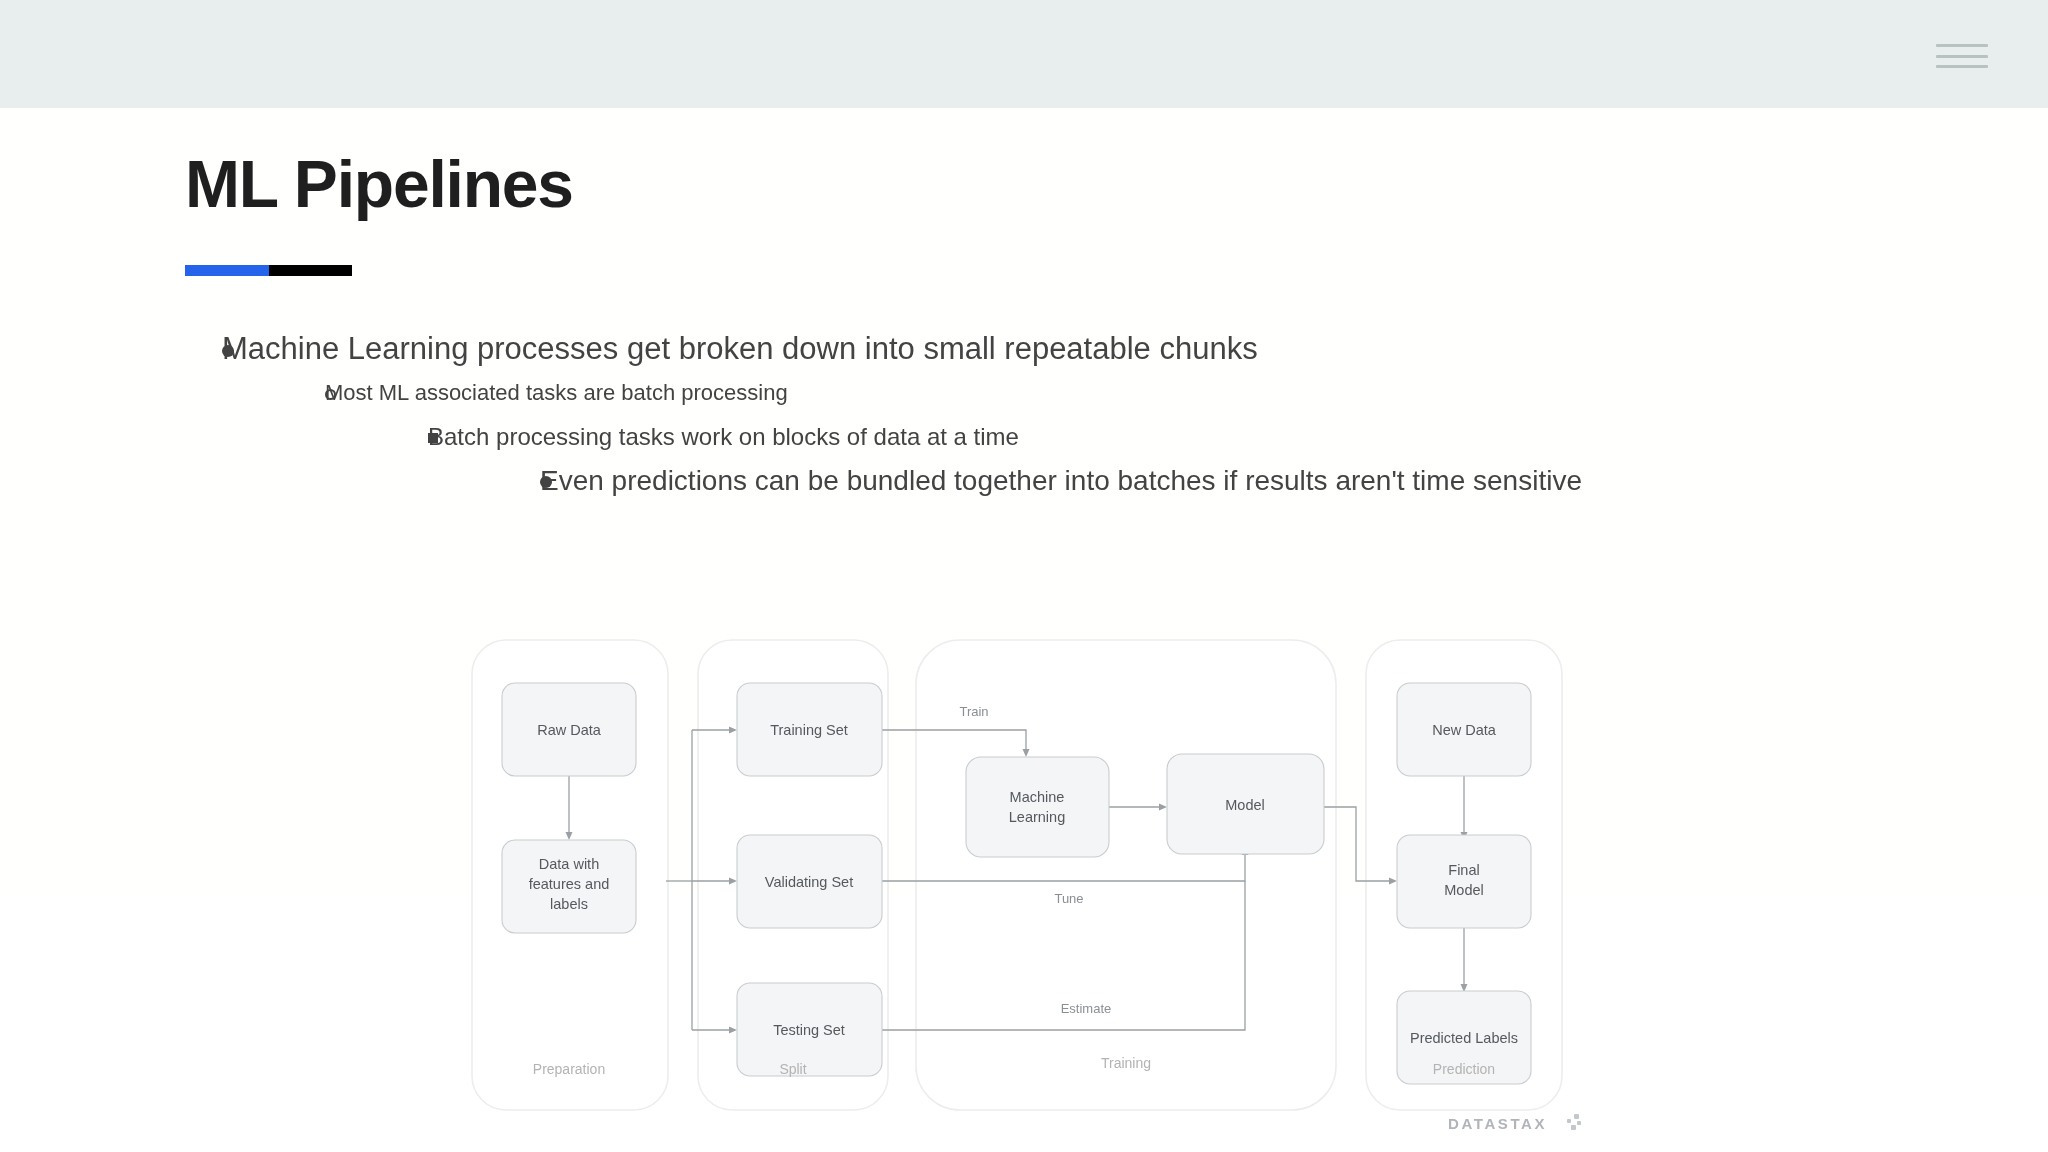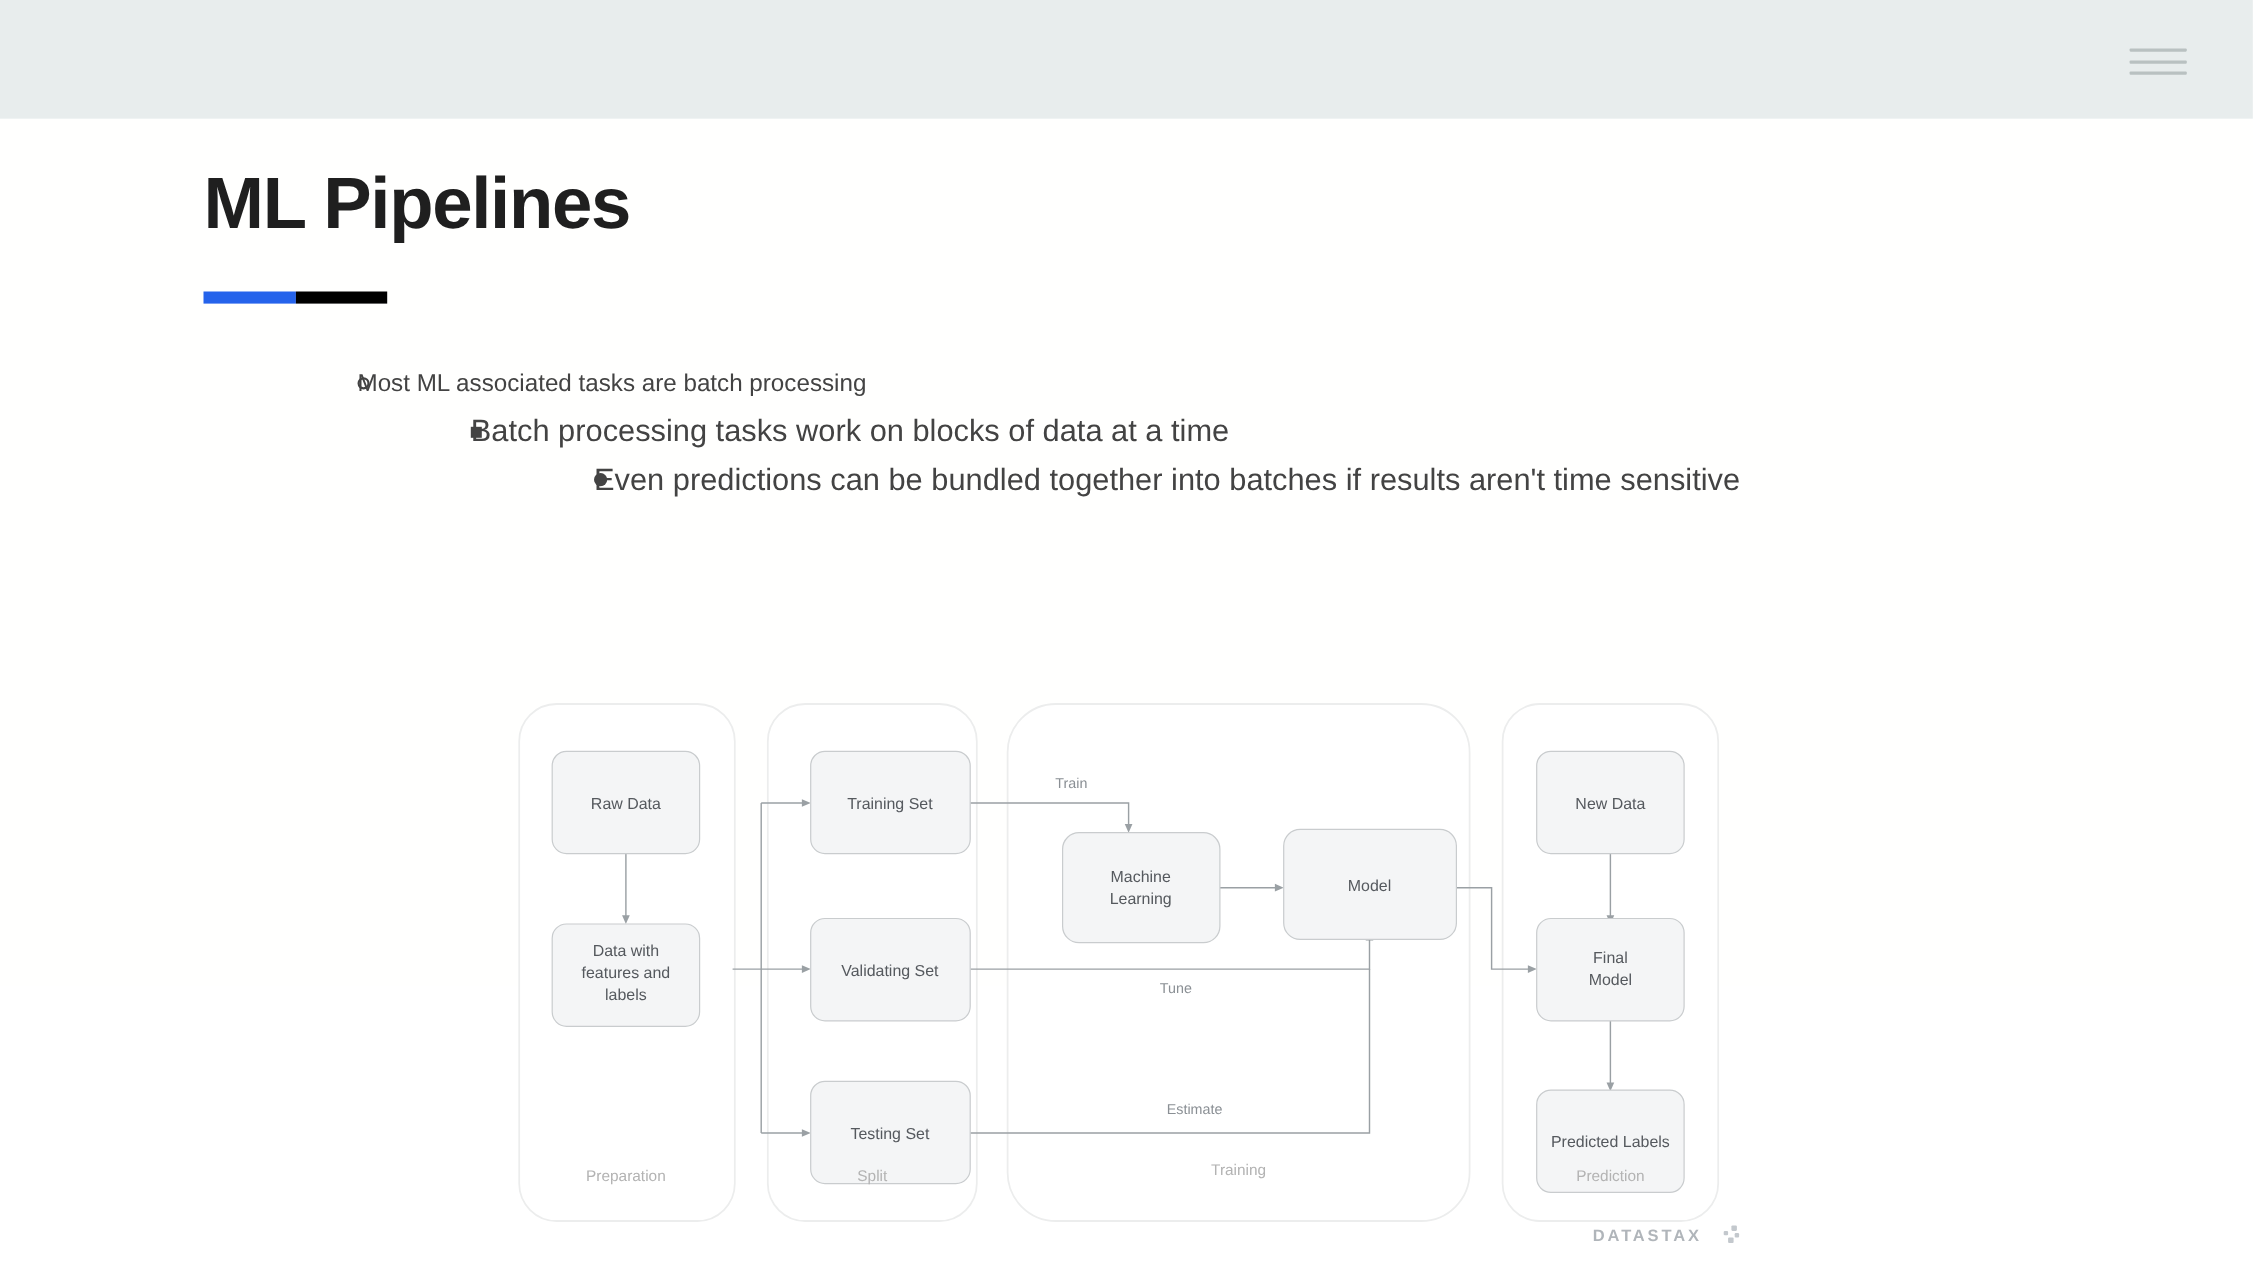--- a/index.html
+++ b/index.html
@@ -88,21 +88,21 @@
   .lvl1 { font-size: 31px; line-height: 45px; margin-bottom: 0px; }
   .lvl1 .bullet-glyph { width: 63px; padding-left: 222px; font-size: 24px; line-height: 45px; }
   .lvl1 .bullet-text  { max-width: 1560px; }
 
   
   .lvl2 { font-size: 22px; line-height: 44px; }
   .lvl2 .bullet-glyph { width: 62px; padding-left: 325px; font-size: 20px; line-height: 44px; }
   .lvl2 .bullet-text  { max-width: 1540px; }
 
   
-  .lvl3 { font-size: 28px; line-height: 44px; }
+  .lvl3 { font-size: 24px; line-height: 44px; }
   .lvl3 .bullet-glyph { width: 62px; padding-left: 428px; font-size: 17px; line-height: 44px; }
 
   
   .lvl4 { font-size: 28px; line-height: 44px; }
   .lvl4 .bullet-glyph { width: 62px; padding-left: 540px; font-size: 19px; line-height: 44px; }
 
   .hollow-dot {
     display: inline-block;
     width: 11px; height: 11px;
     border: 2px solid #434343;
@@ -204,20 +204,24 @@
 
   <h1 id="page-title">ML Pipelines</h1>
 
   <div id="accent-bar">
     <div id="accent-blue" style="background: rgb(37, 99, 235);"></div>
     <div id="accent-black" style="background: rgb(0, 0, 0);"></div>
   </div>
 
   <div id="bullets">
 
+    <div class="bullet-row lvl1">
+      <span class="bullet-glyph"><span class="solid-dot"></span></span>
+      <span class="bullet-text">Machine Learning processes get broken down into small repeatable chunks</span>
+    </div>
 
     <div class="bullet-row lvl2">
       <span class="bullet-glyph"><span class="hollow-dot"></span></span>
       <span class="bullet-text">Most ML associated tasks are batch processing</span>
     </div>
 
     <div class="bullet-row lvl3">
       <span class="bullet-glyph"><span class="solid-square"></span></span>
       <span class="bullet-text">Batch processing tasks work on blocks of data at a time</span>
     </div>

